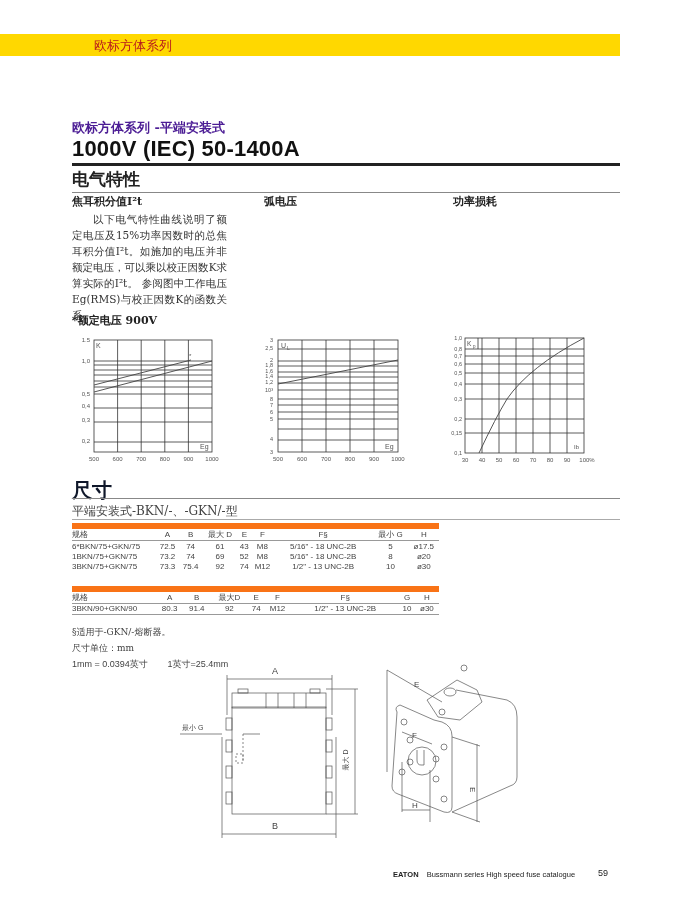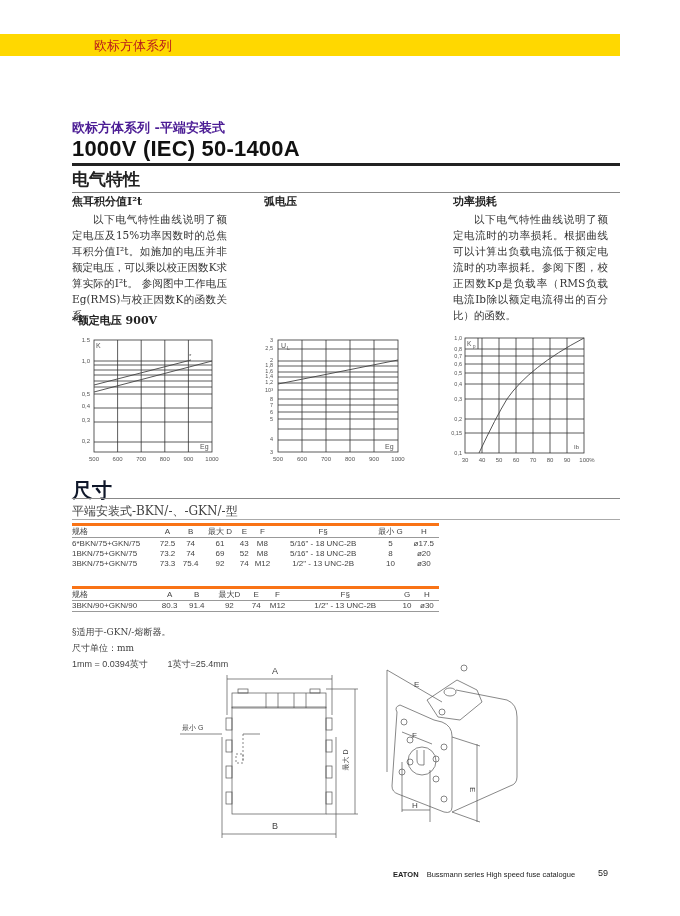--- a/index.html
+++ b/index.html
@@ -20,21 +20,21 @@
   .col-body { text-indent: 2em; text-align: justify; }
   .rated { position: absolute; left: 72px; top: 313px; font-size: 11px; font-weight: bold; color: #222; }
 
   .chart { position: absolute; }
   .chart svg text { font-family: "Liberation Sans", sans-serif; fill: #555; }
 
   .dim-title { position: absolute; left: 72px; top: 477px; font-size: 20px; font-weight: bold; color: #0f172a; }
   .dim-sub { position: absolute; left: 72px; top: 503px; font-size: 12px; color: #444; }
 
   table.spec { position: absolute; left: 72px; width: 367px; border-collapse: collapse; font-family: "Liberation Sans", sans-serif; font-size: 8px; color: #444; }
-  table.spec th { font-weight: normal; height: 13px; border-top: 3px solid #f97316; border-bottom: 1px solid #999; text-align: center; }
+  table.spec th { font-weight: normal; height: 13px; border-top: 6px solid #f97316; border-bottom: 1px solid #999; text-align: center; }
   table.spec td { height: 10.5px; text-align: center; white-space: nowrap; }
   table.spec .c0 { text-align: left; width: 84px; }
 
   .notes { position: absolute; left: 72px; top: 624px; font-size: 9px; line-height: 16px; color: #444; }
   .notes span.sans { font-family: "Liberation Sans", sans-serif; }
 
   .drawing { position: absolute; }
   .drawing text { font-family: "Liberation Sans", sans-serif; fill: #444; }
 
   .footer { position: absolute; left: 393px; top: 870px; font-family: "Liberation Sans", sans-serif; font-size: 7.5px; color: #222; }
@@ -56,21 +56,20 @@
 
 <div class="col" style="left:72px; top:194px;">
   <div class="col-head">焦耳积分值I²t</div>
   <div class="col-body">以下电气特性曲线说明了额定电压及15%功率因数时的总焦耳积分值I²t。如施加的电压并非额定电压，可以乘以校正因数K求算实际的I²t。 参阅图中工作电压Eg(RMS)与校正因数K的函数关系。</div>
 </div>
 <div class="col" style="left:264px; top:194px;">
   <div class="col-head">弧电压</div>
 </div>
 <div class="col" style="left:453px; top:194px;">
   <div class="col-head">功率损耗</div>
-  <div class="col-body">以下电气特性曲线说明了额定电流时的功率损耗。根据曲线可以计算出负载电流低于额定电流时的功率损耗。参阅下图，校正因数Kp是负载率（RMS负载电流Ib除以额定电流得出的百分比）的函数。</div>
 </div>
 <div class="rated">*额定电压  900V</div>
 
 <div class="chart" style="left:72px; top:332px;">
   <svg width="160" height="135" viewBox="0 0 160 135">
     <g stroke="#333" stroke-width="0.8" fill="none">
       <rect x="22" y="8" width="118" height="112"></rect>
       <line x1="45.6" y1="8" x2="45.6" y2="120"></line>
         <line x1="69.2" y1="8" x2="69.2" y2="120"></line>
       <line x1="92.8" y1="8" x2="92.8" y2="120"></line>

